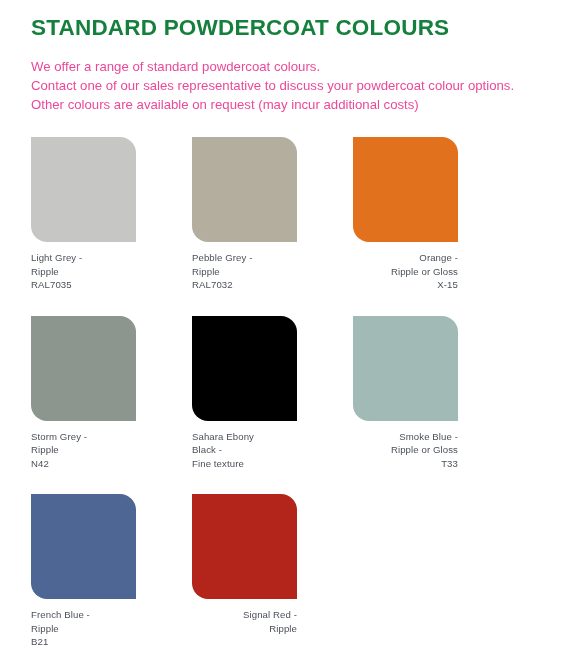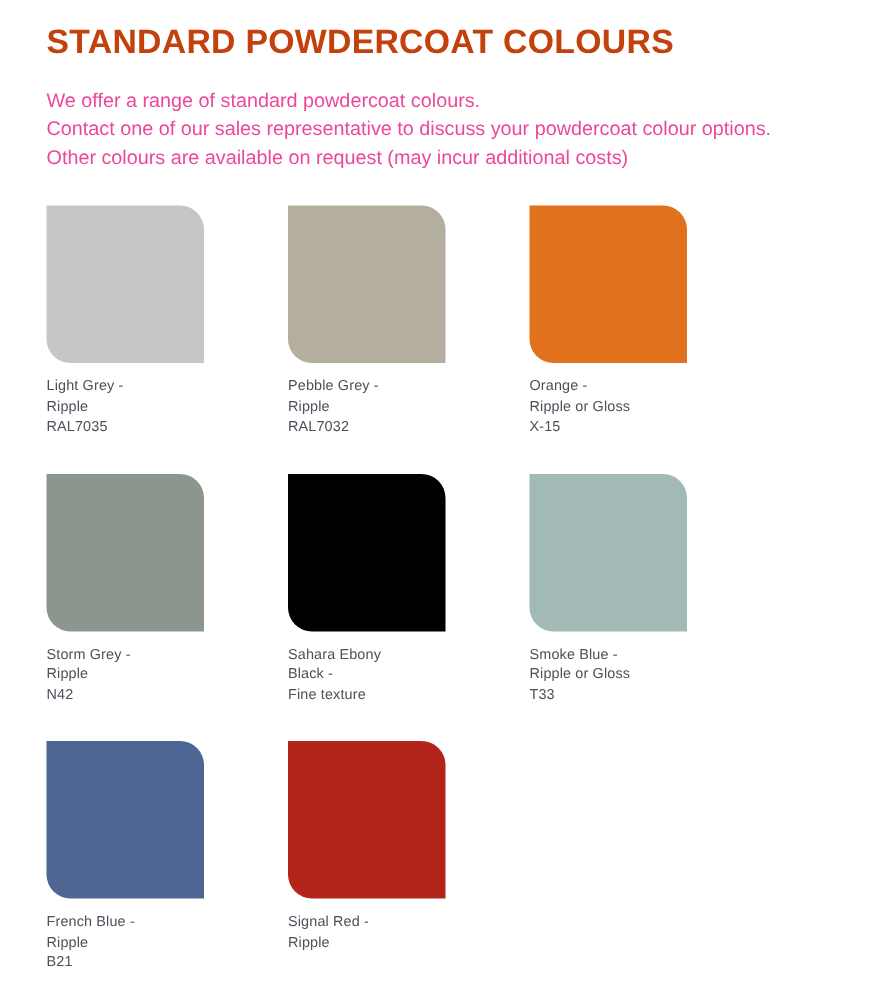--- a/index.html
+++ b/index.html
@@ -26,21 +26,21 @@
   }
 
   
   .header {
     padding: 14px 30px 0 31px;
   }
   .page-title {
     font-size: 22.5px;
     font-weight: bold;
     letter-spacing: 0.2px;
-    color: #c2410c;
+    color: #15803d;
     margin: 0 0 16px 0;
     line-height: 1.2;
   }
   .intro {
     font-size: 13.2px;
     line-height: 19px;
     color: #ec4899;
     margin: 0;
   }
   .intro .intro-line {
@@ -60,21 +60,21 @@
     flex-direction: row;
     margin-bottom: 24px;
     gap: 24px;
   }
   .swatch-row:last-child { margin-bottom: 0; }
 
   .swatch-cell {
     width: 105px;
     margin-right: 32px;
   }
-  .swatch-cell:last-child { margin-right: 0; }
+  .swatch-cell:last-child { margin-right: 0; text-align: right; }
 
   .swatch-chip {
     width: 105px;
     height: 105px;
     border-top-right-radius: 16px;
     border-bottom-left-radius: 16px;
     border-top-left-radius: 0;
     border-bottom-right-radius: 0;
   }
 

